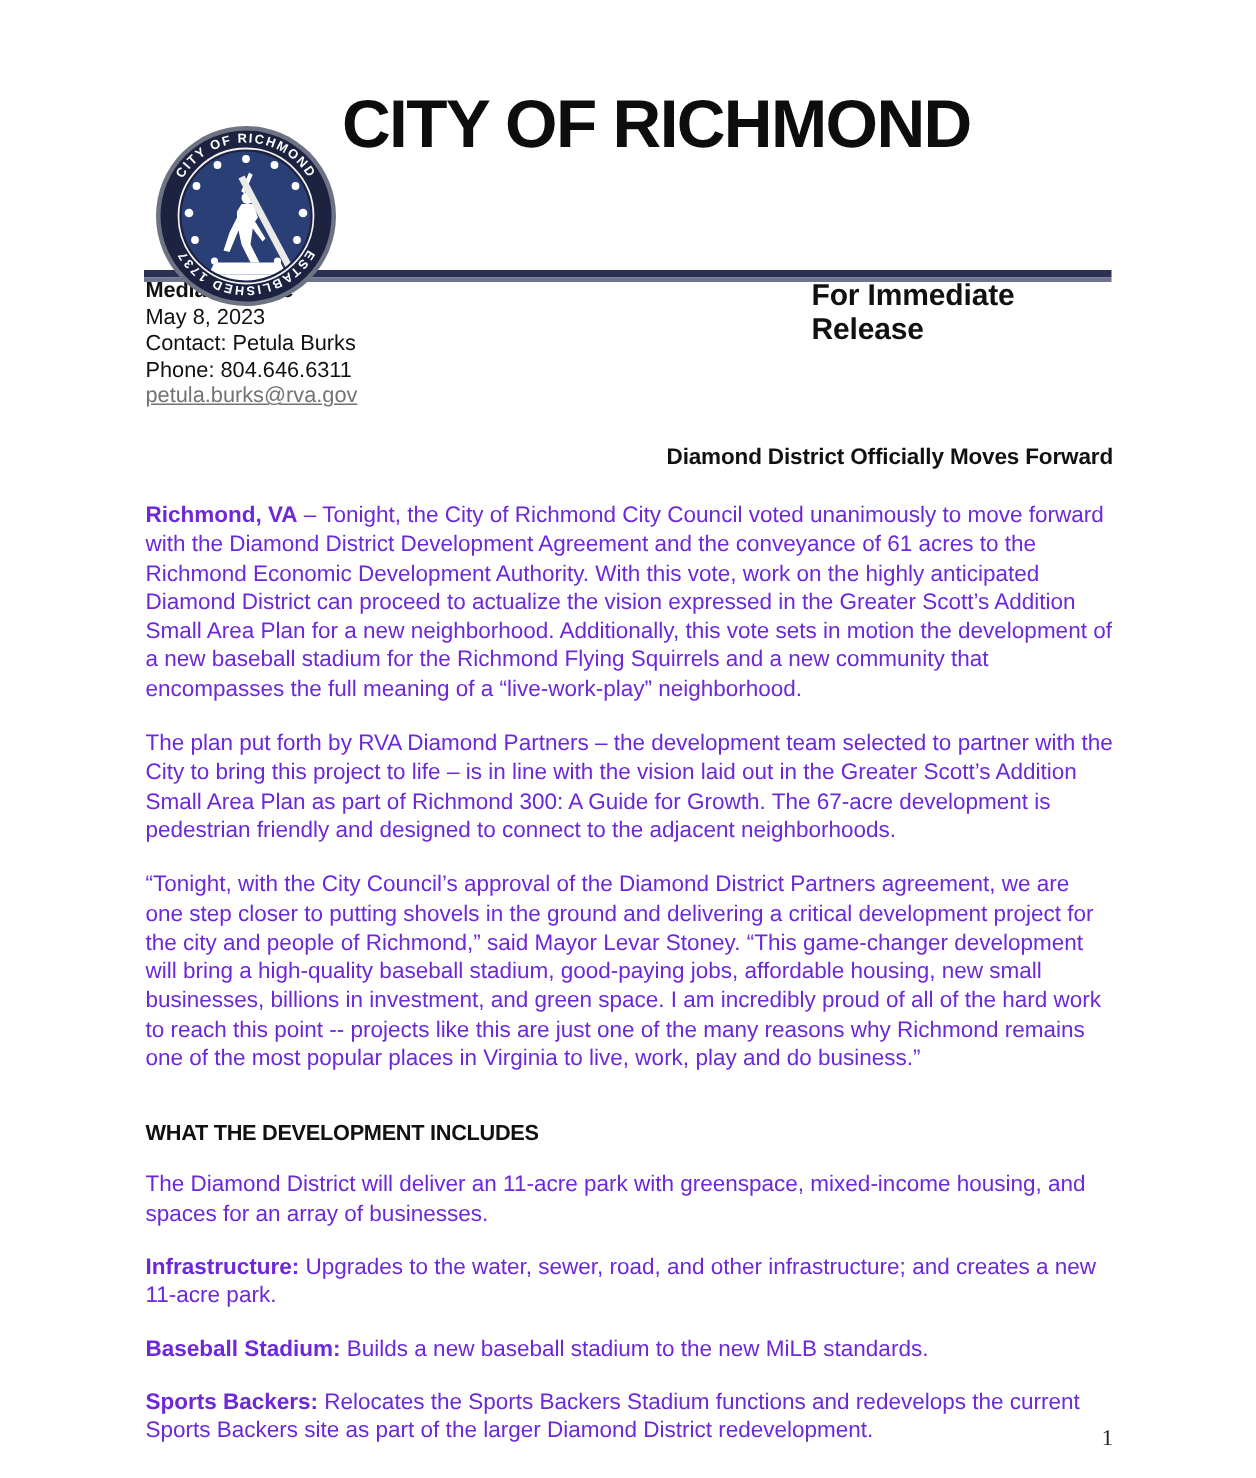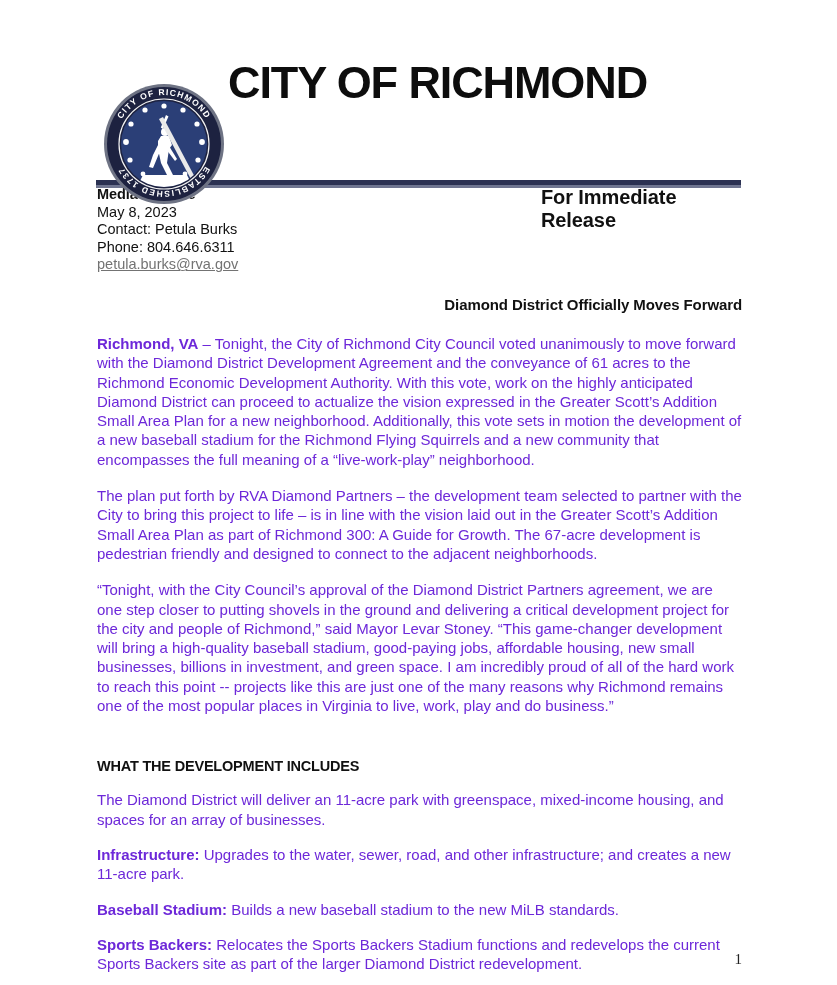--- a/index.html
+++ b/index.html
@@ -147,21 +147,21 @@
   p.body-para.first { margin-top: 21px; }
 
   .lead {
     font-weight: bold;
   }
 
   .section-head {
     font-size: 14.5px;
     font-weight: bold;
     letter-spacing: -0.2px;
-    margin: 43px 0 0 0;
+    margin: 33px 0 0 0;
     color: #111111;
   }
 
   p.body-para.tight { margin-top: 16px; }
 
   .page-number {
     position: absolute;
     left: 0;
     top: 765px;
     width: 645px;

